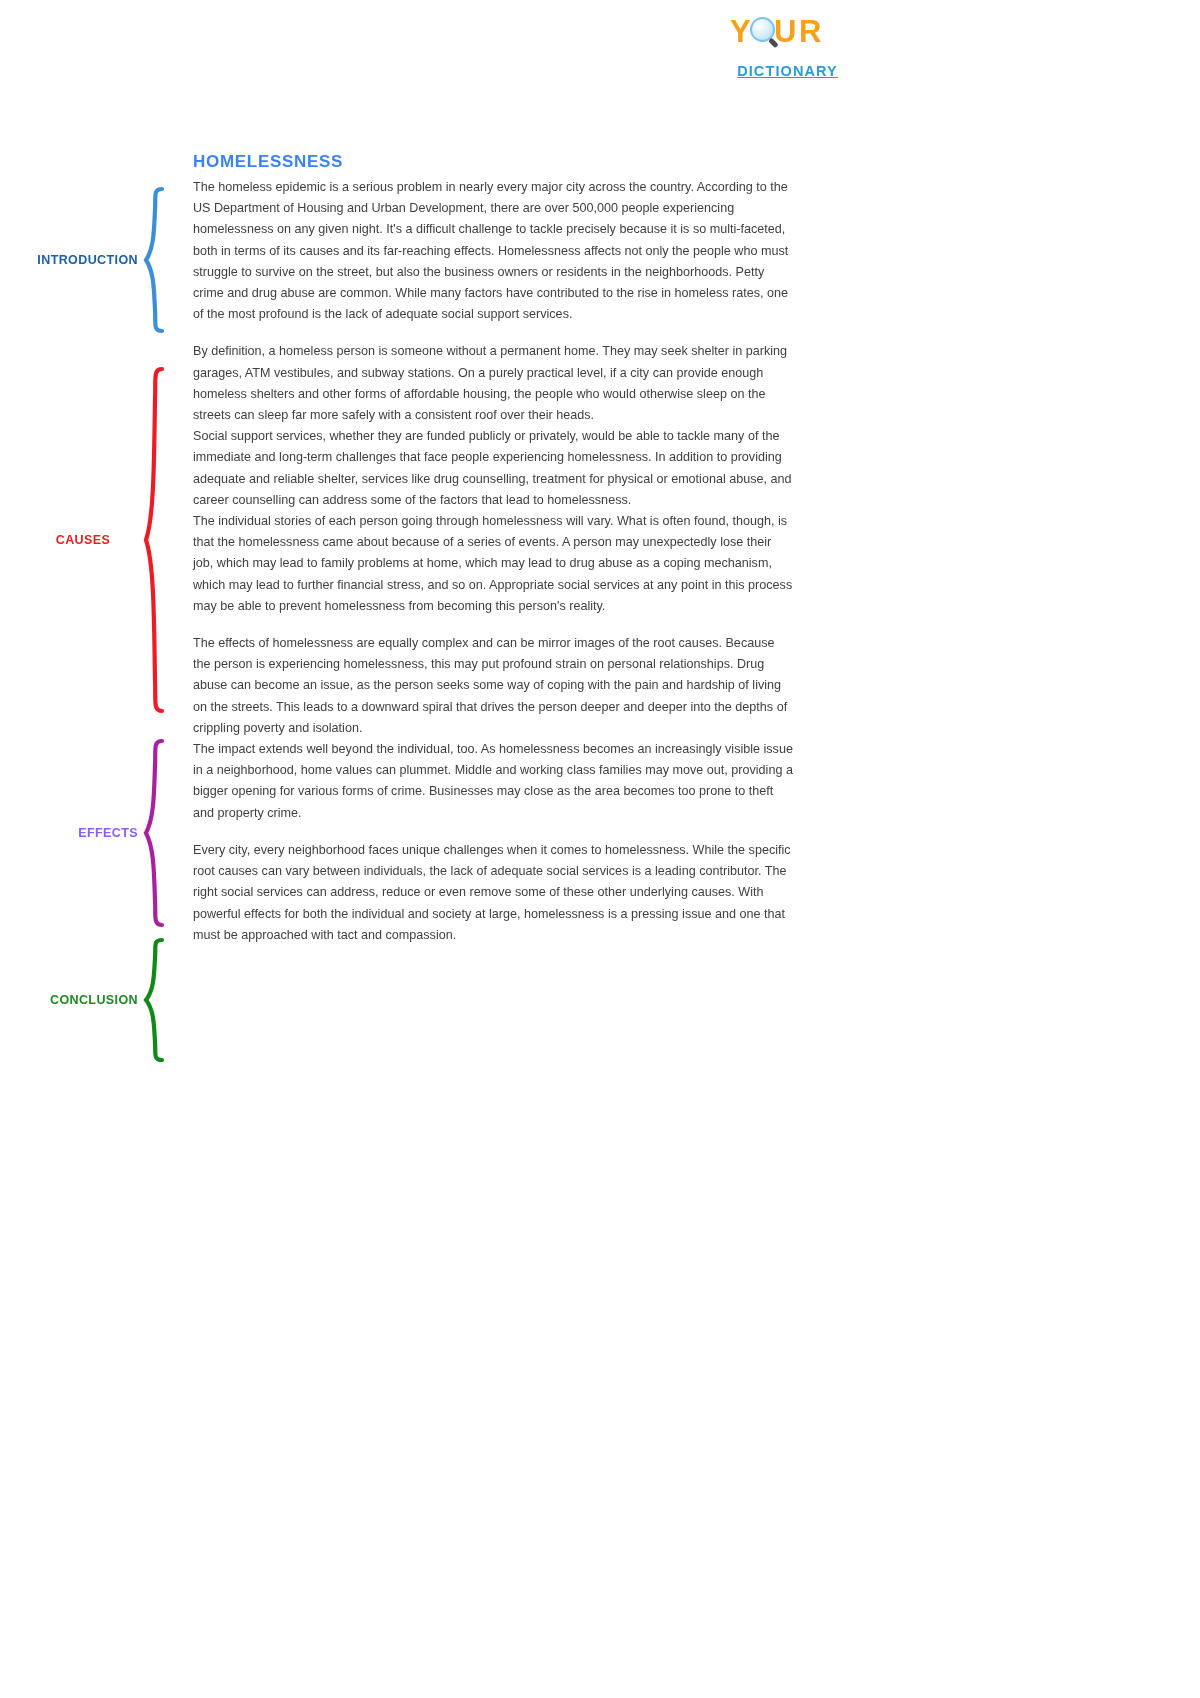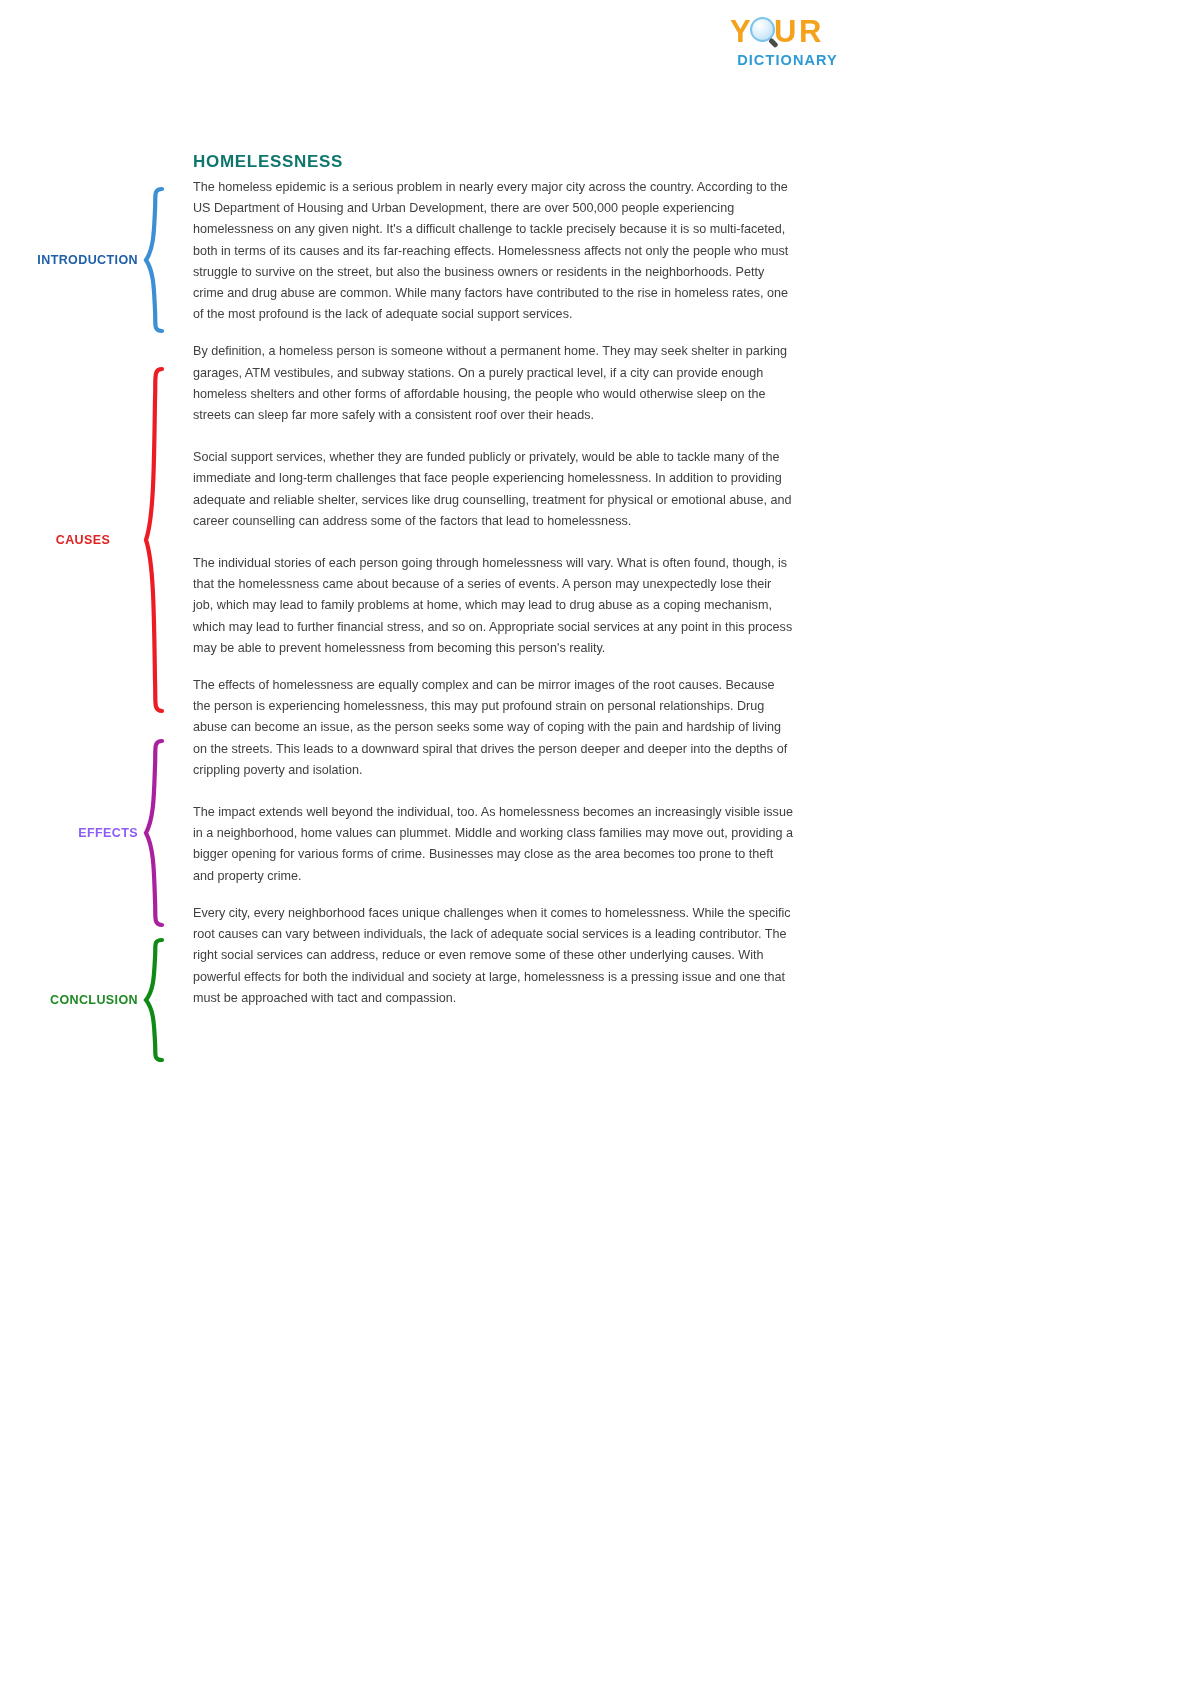--- a/index.html
+++ b/index.html
@@ -66,25 +66,26 @@
     left: 20px;
     top: 20px;
     width: 10px;
     height: 4.5px;
     background: #4a4a4a;
     border-radius: 2px;
     transform: rotate(45deg);
     transform-origin: left center;
   }
   .logo-bottom {
-    margin-top: 3px;
+    margin-top: 14px;
     font-size: 14.5px;
     font-weight: bold;
     letter-spacing: 1.1px;
     color: #2E9BD6;
+    text-decoration: underline;
   }
 
   
   .doc-title {
     position: absolute;
     top: 95px;
     left: 0;
     width: 1200px;
     text-align: center;
     font-size: 19.5px;
@@ -92,38 +93,38 @@
     letter-spacing: 0.6px;
     color: #5B4BB5;
   }
   .doc-subtitle {
     position: absolute;
     top: 152px;
     left: 193px;
     font-size: 17px;
     font-weight: bold;
     letter-spacing: 0.7px;
-    color: #0f766e;
+    color: #3b82f6;
   }
 
   
   .body-col {
     position: absolute;
     left: 193px;
     top: 177px;
     width: 600px;
   }
   .para {
     font-size: 12.6px;
     line-height: 21.2px;
     color: #3f3f3f;
     margin: 0;
     text-align: left;
   }
-  .para + .para { margin-top: 21px; }
+  .para + .para { }
   .gap-section { height: 16px; }
 
   
   .annot {
     position: absolute;
     display: flex;
     align-items: center;
   }
   .annot-label {
     font-size: 12.5px;

